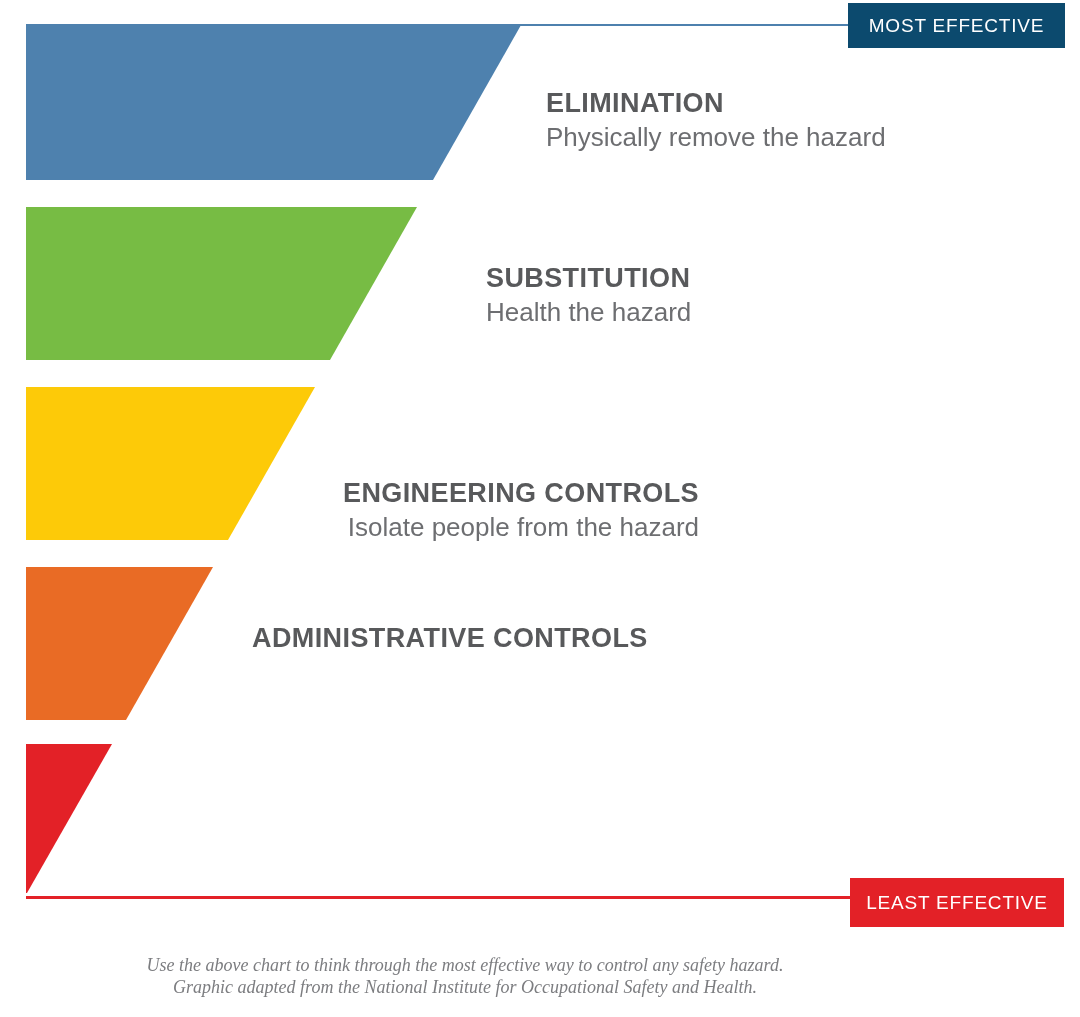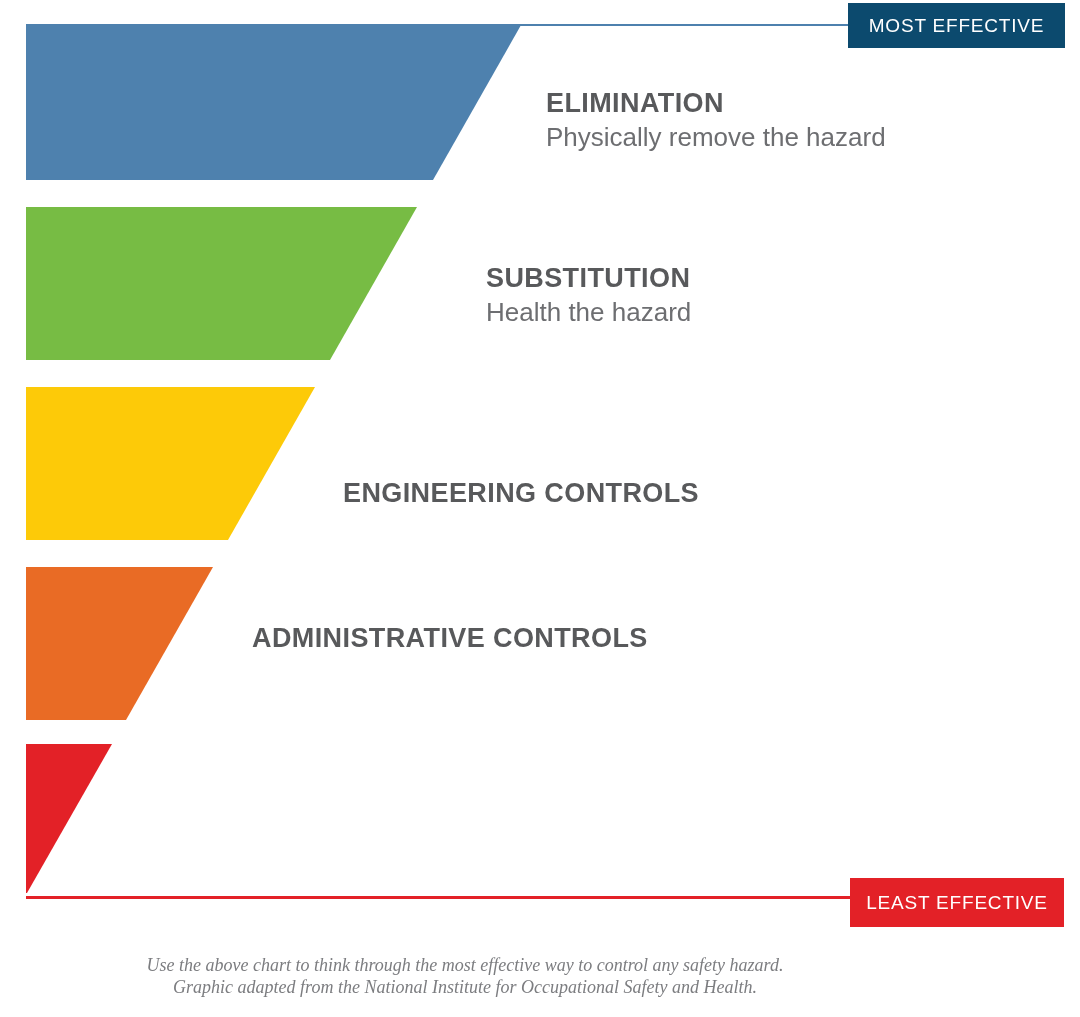--- a/index.html
+++ b/index.html
@@ -62,20 +62,21 @@
   <div class="leveltext t0">
     <div class="title">ELIMINATION</div>
     <div class="desc">Physically remove the hazard</div>
   </div>
   <div class="leveltext t1">
     <div class="title">SUBSTITUTION</div>
     <div class="desc">Health the hazard</div>
   </div>
   <div class="leveltext t2">
     <div class="title">ENGINEERING CONTROLS</div>
+    <div class="desc">Isolate people from the hazard</div>
   </div>
   <div class="leveltext t3">
     <div class="title">ADMINISTRATIVE CONTROLS</div>
   </div>
 
   <div class="line bottom"></div>
   <div class="badge least" style="background: rgb(227, 33, 39);">LEAST EFFECTIVE</div>
 
   <div class="caption">
     <div>Use the above chart to think through the most effective way to control any safety hazard.</div>

